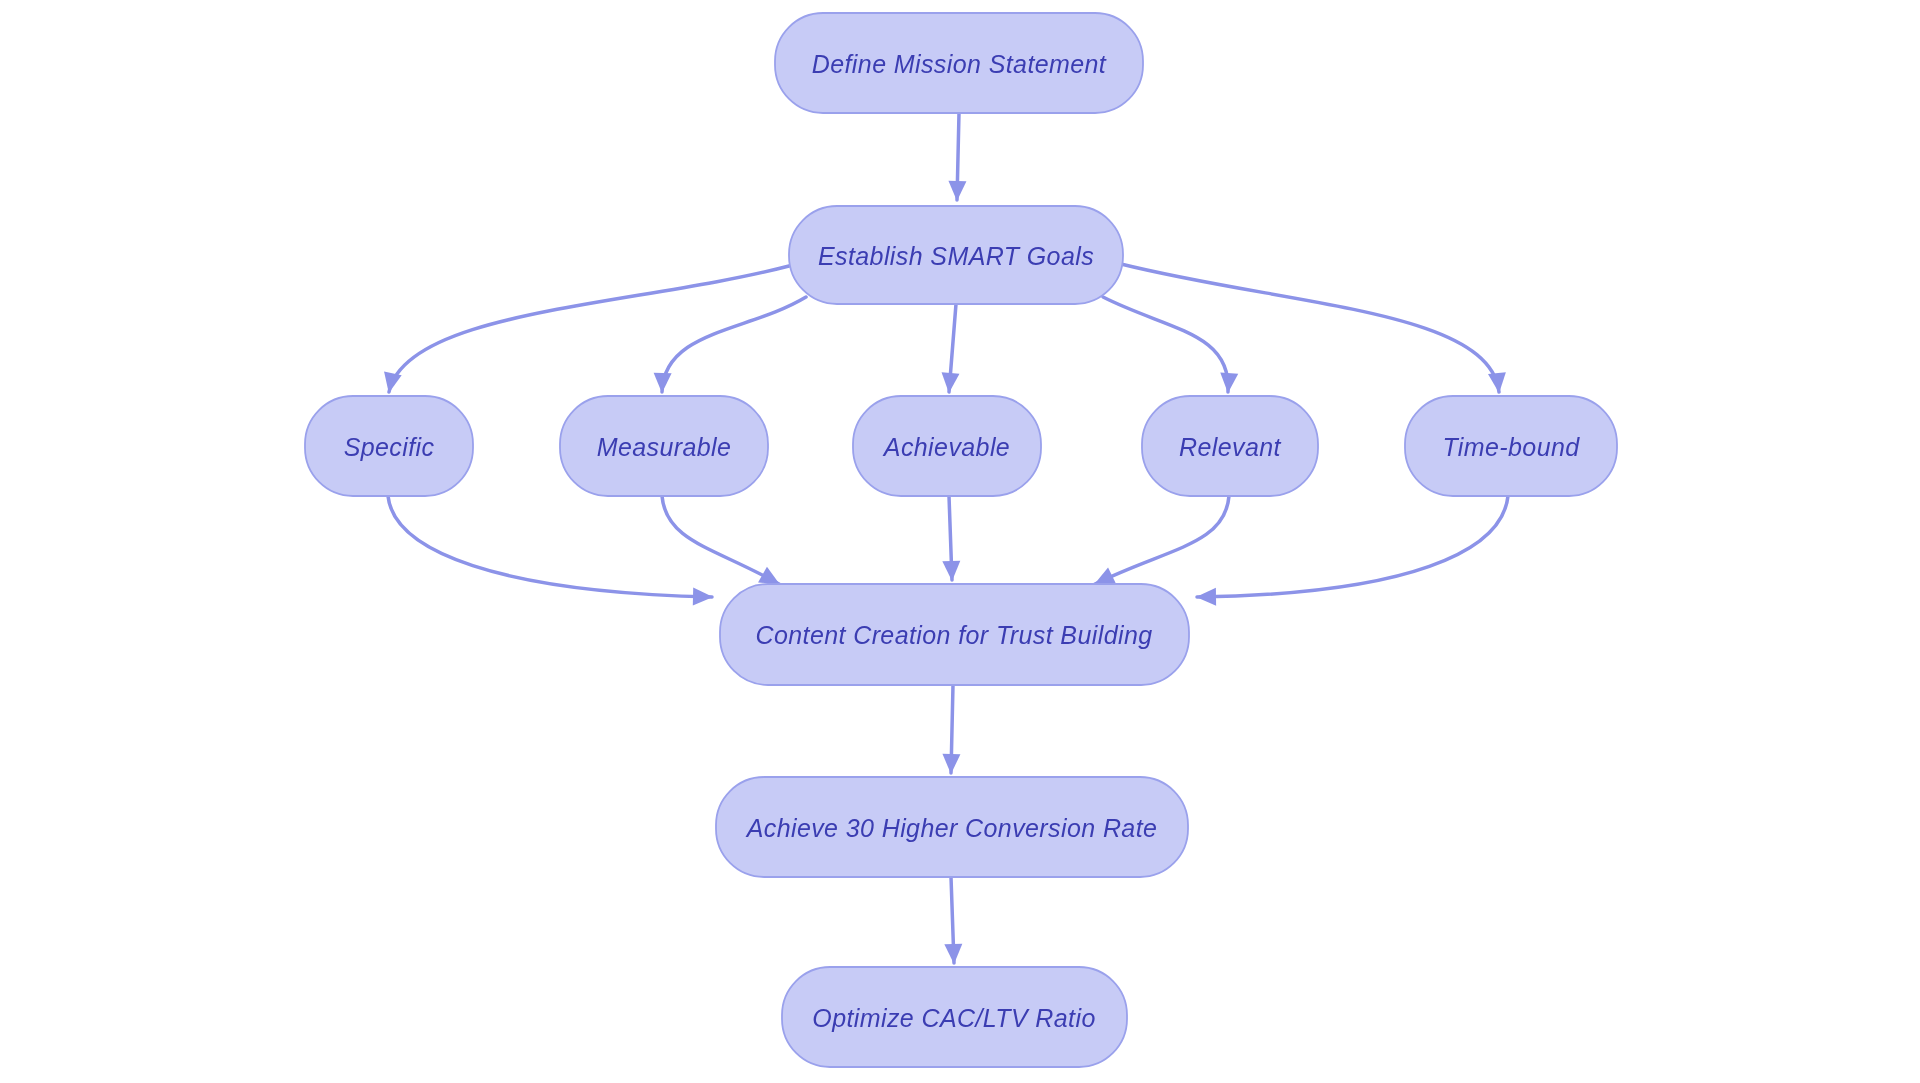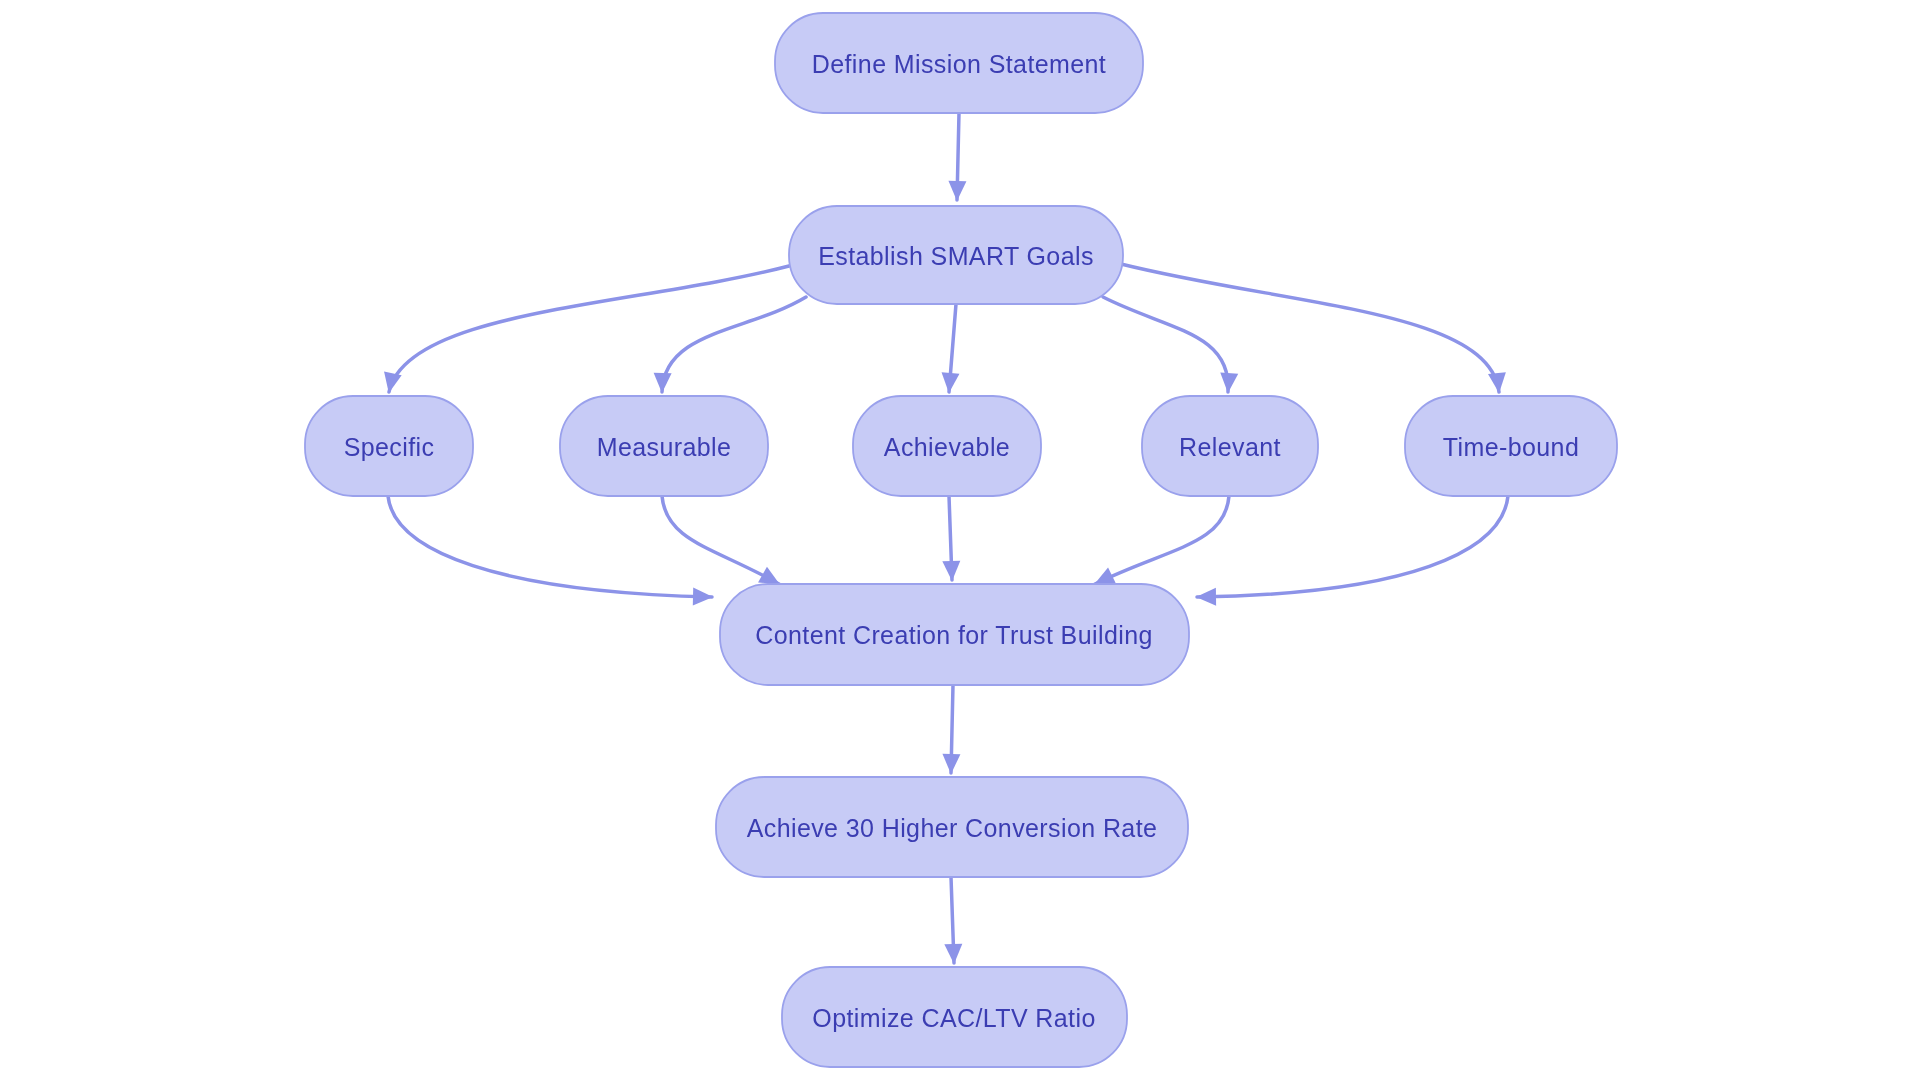--- a/index.html
+++ b/index.html
@@ -9,20 +9,21 @@
     width: 1920px;
     height: 1083px;
     overflow: hidden;
     font-family: "Liberation Sans", sans-serif;
   }
   .canvas {
     position: relative;
     width: 1920px;
     height: 1083px;
     background: #ffffff;
+    font-style: italic;
   }
   svg { display: block; }
   .edge {
     fill: none;
     stroke: #8c93e8;
     stroke-width: 3.5;
     stroke-linecap: round;
   }
   .node-shape {
     fill: #c7cbf6;

